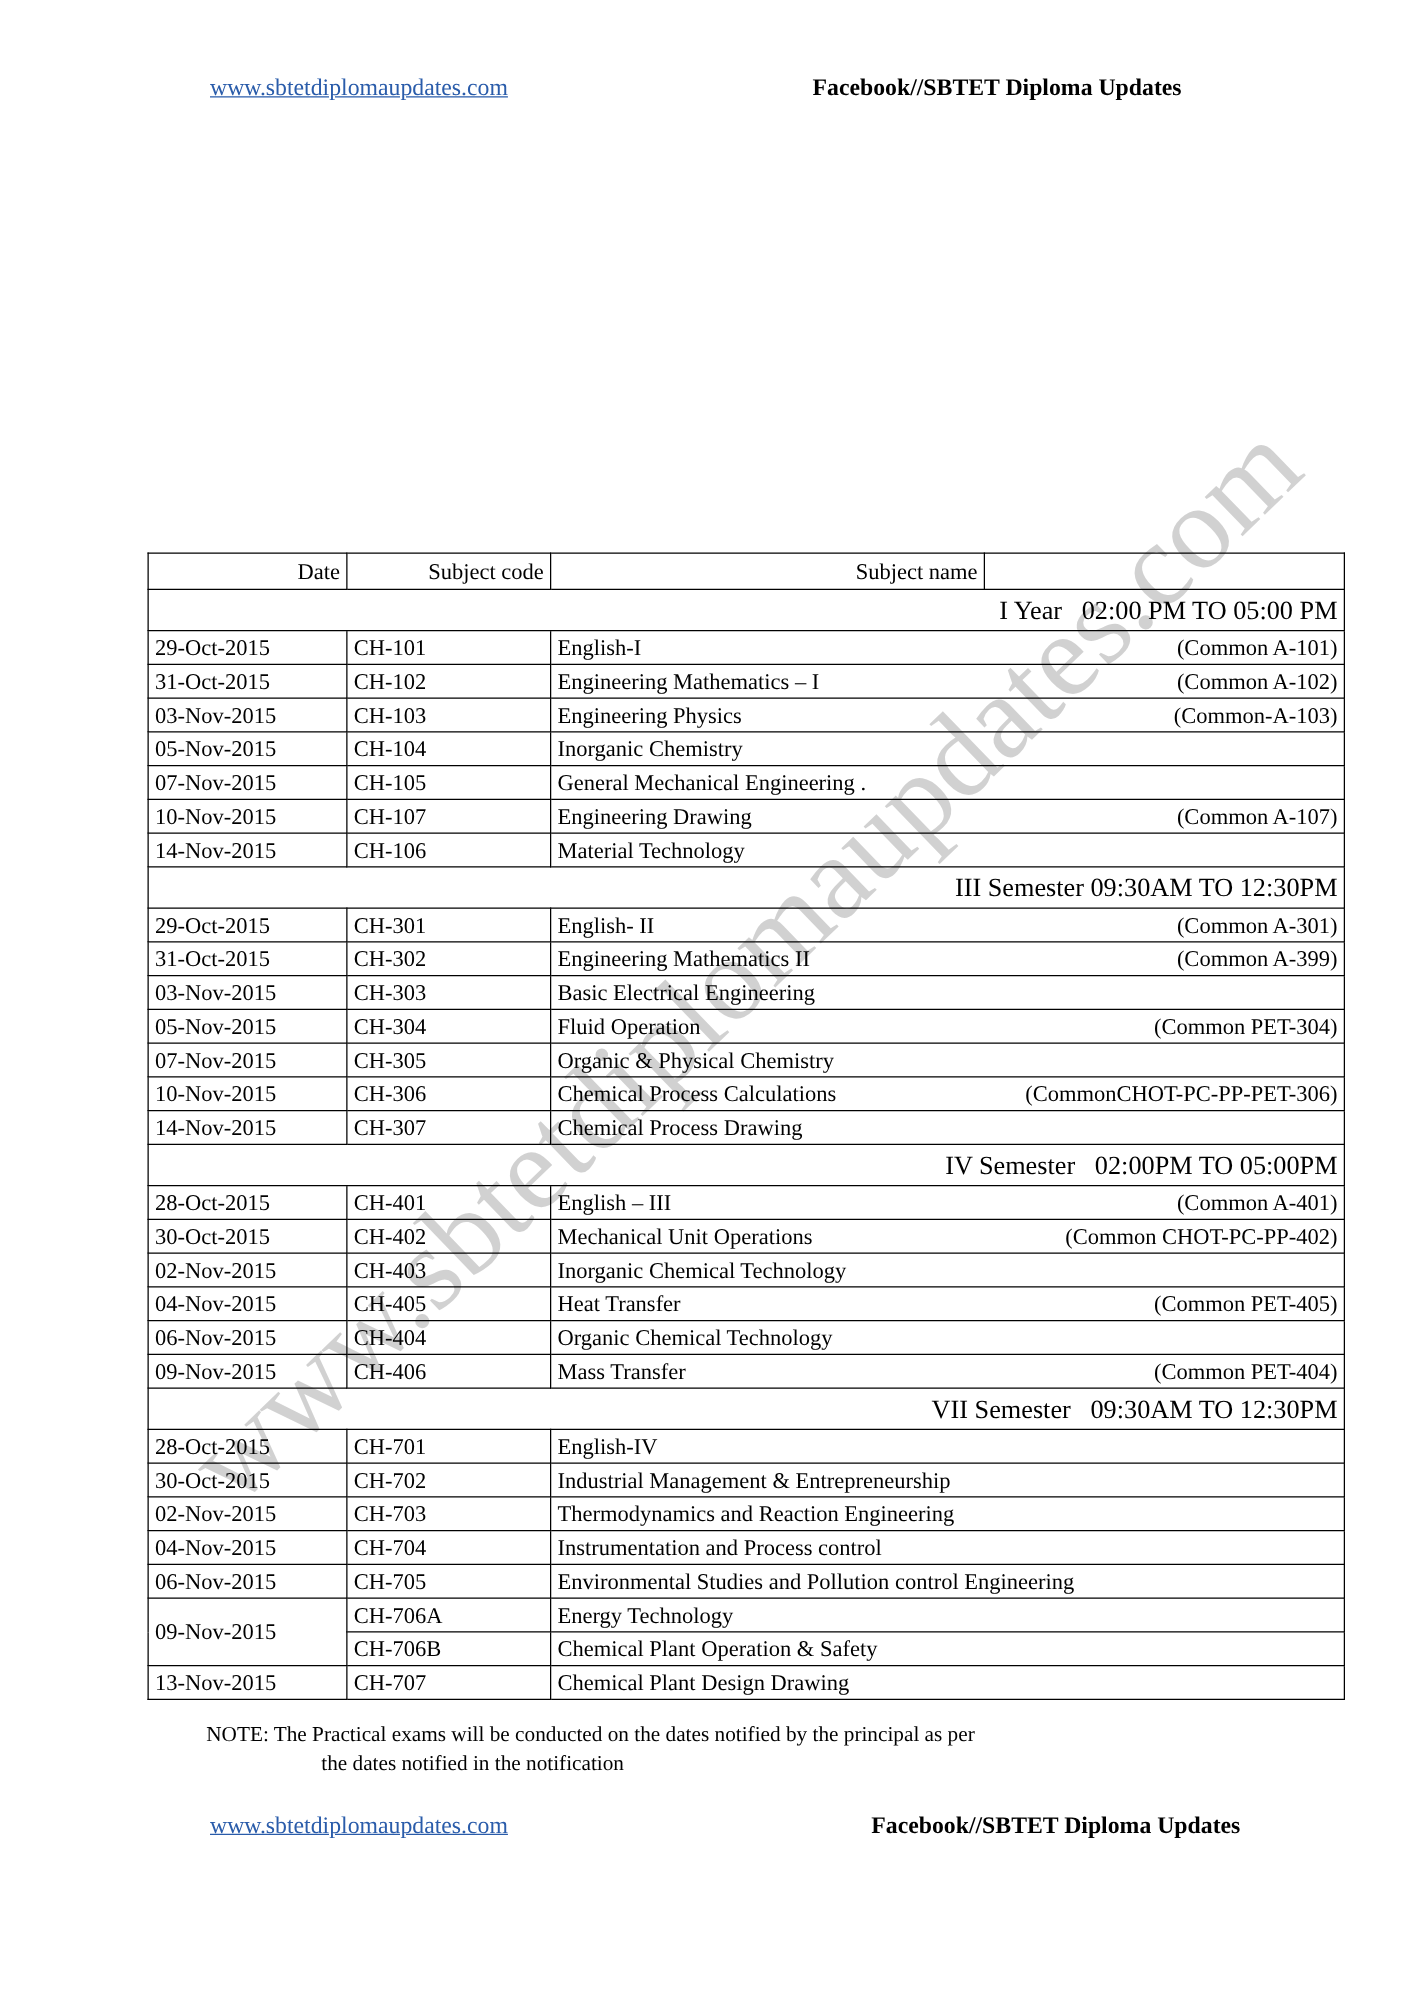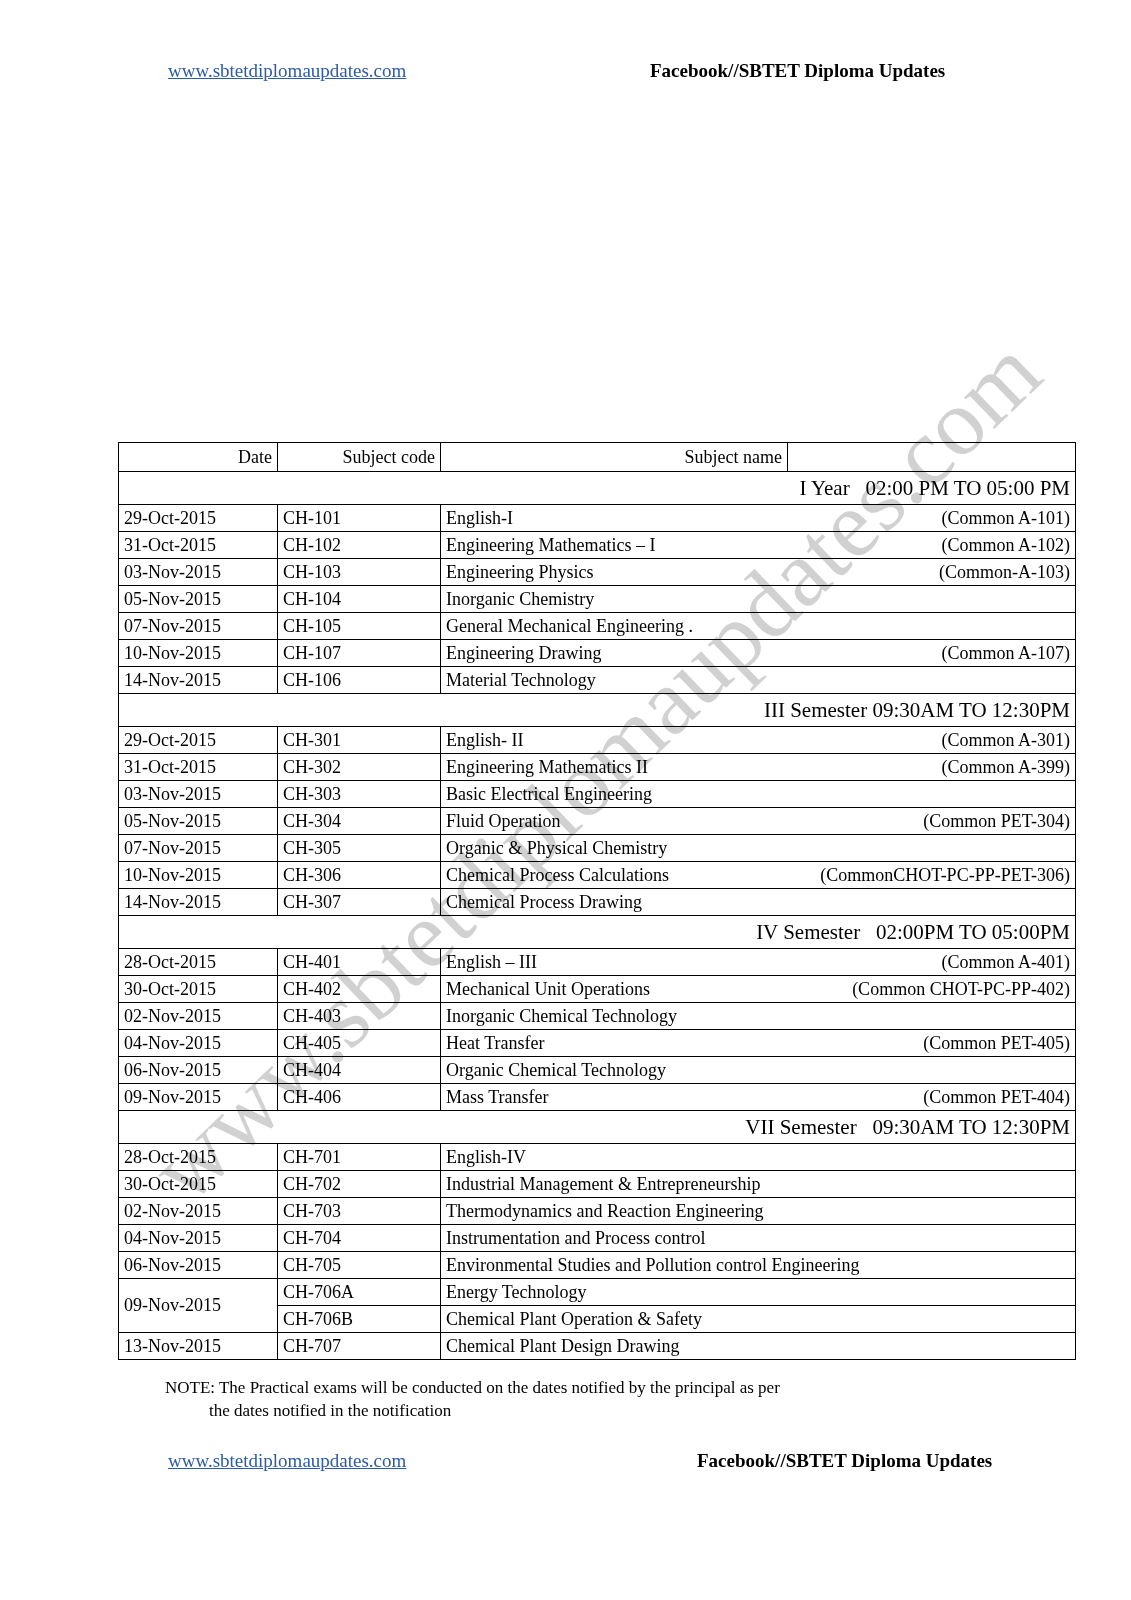--- a/index.html
+++ b/index.html
@@ -36,21 +36,21 @@
     overflow: hidden;
   }
   .exam th { font-weight: normal; height: 29px; text-align: right; font-size: 18px; }
   .exam td { height: 27px; }
   .exam td.cd, .exam td.cc { text-align: left; }
   .exam td.sec {
     text-align: right; font-size: 21px; height: 33px; white-space: pre;
   }
   .exam .common { float: right; }
   .note { top: 1376px; left: 165px; font-size: 17px; line-height: 23px; }
-  .note .l2 { margin-left: 44px; }
+  .note .l2 { margin-left: 92px; }
   .ftr-link { top: 1450px; left: 168px; font-size: 19px; }
   .ftr-fb   { top: 1450px; left: 697px; font-size: 19px; font-weight: bold; }
   .watermark {
     position: absolute; z-index: 0;
     left: 595px; top: 770px;
     transform: translate(-50%, -50%) rotate(-44deg);
     font-size: 95px;
     color: #6b6b6b;
     opacity: 0.3;
     white-space: nowrap;

